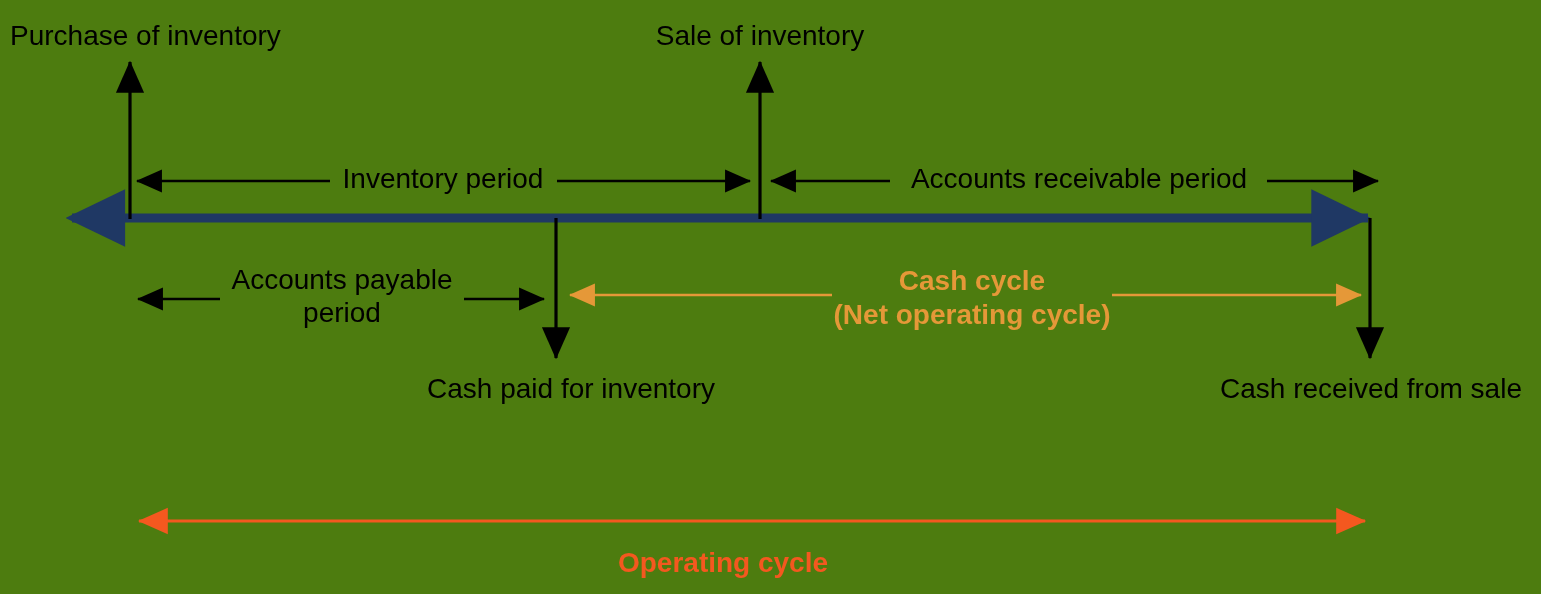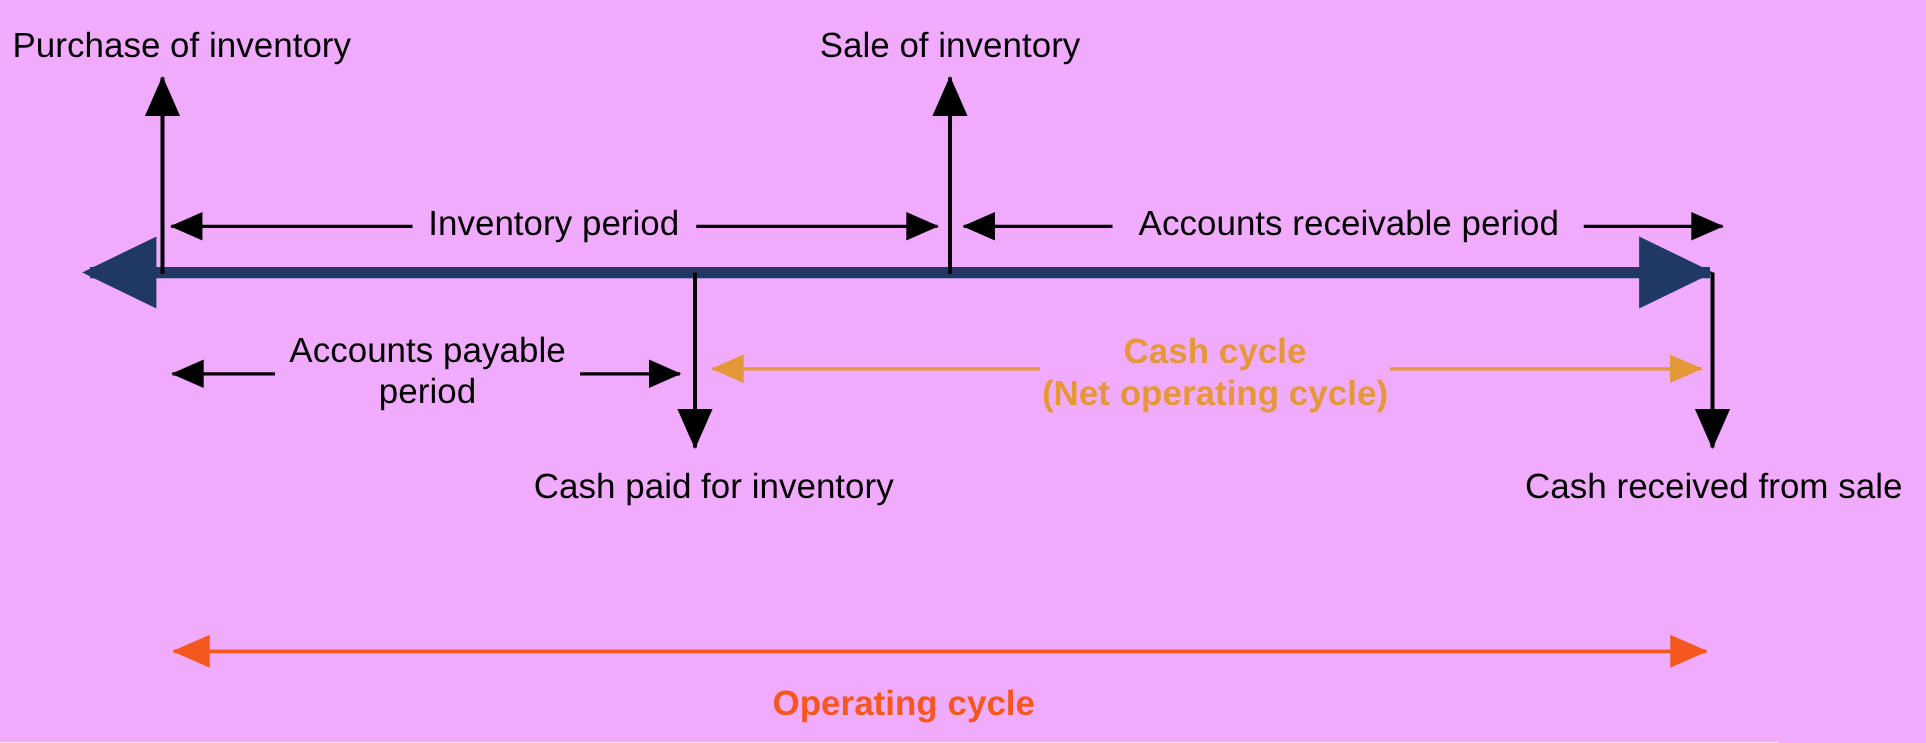--- a/index.html
+++ b/index.html
@@ -5,21 +5,21 @@
 <style>
   html, body {
     margin: 0;
     padding: 0;
     background: #ffffff;
   }
   #stage {
     position: relative;
     width: 1541px;
     height: 594px;
-    background: #f0abfc;
+    background: #4d7c0f;
     font-family: "Liberation Sans", sans-serif;
     overflow: hidden;
   }
   #diagram {
     position: absolute;
     left: 0;
     top: 0;
     width: 1541px;
     height: 594px;
     display: block;

